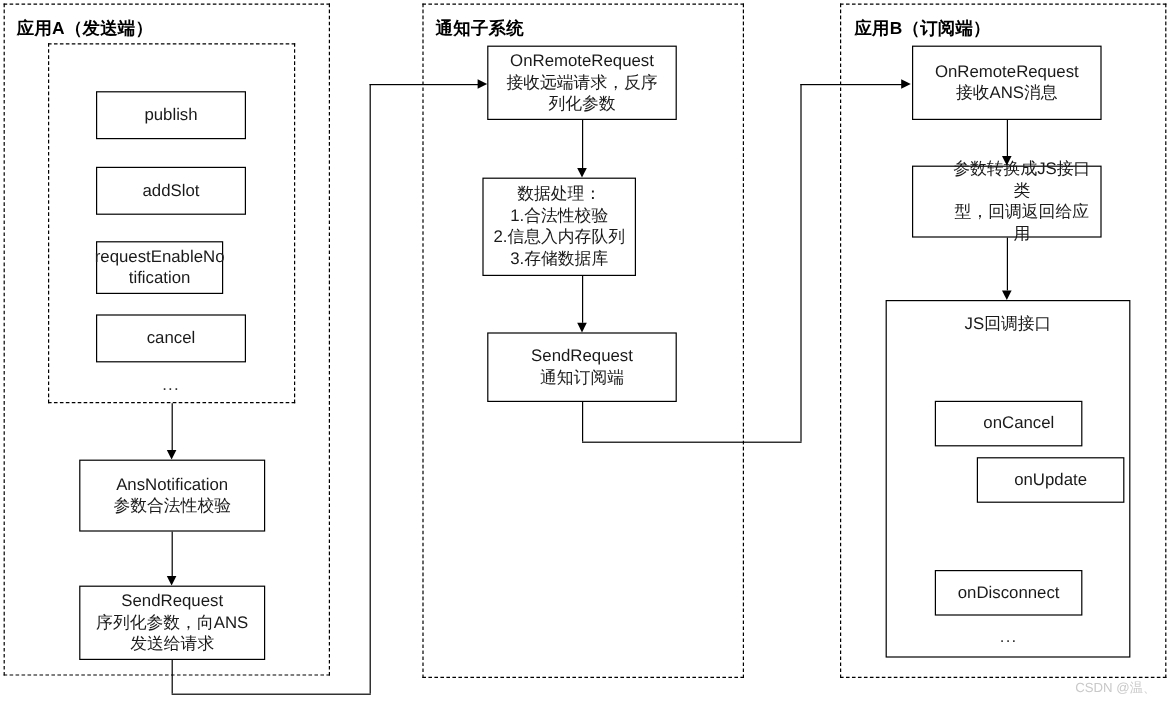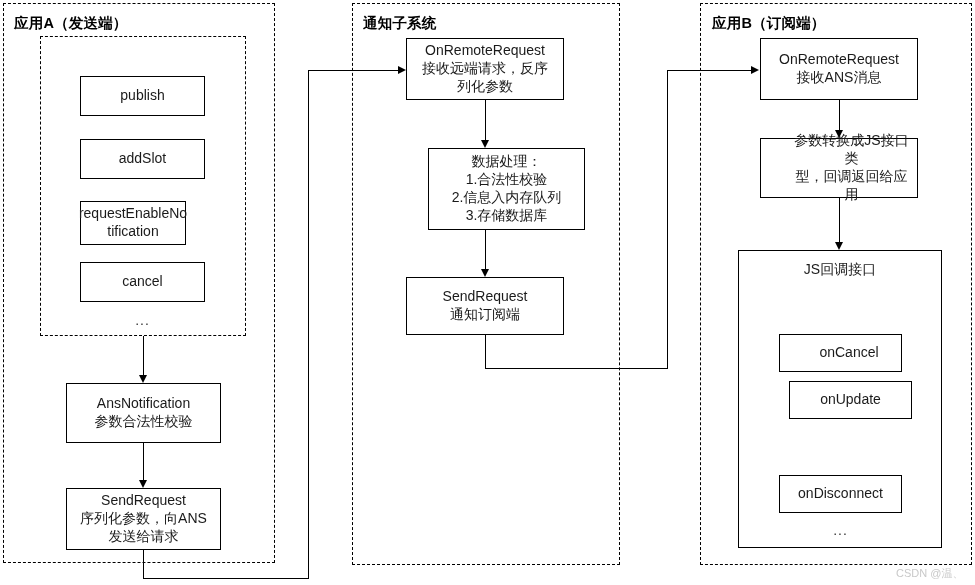--- a/index.html
+++ b/index.html
@@ -128,21 +128,21 @@
   <div class="edge-h" style="left:308px;top:70px;width:93px;"></div>
   <div class="arrow-right" style="left:398px;top:65.5px;"></div>
 
   <div class="abs panel" style="left:352px;top:3px;width:268px;height:562px;"></div>
   <div class="panel-title" style="left:363px;top:14px;">通知子系统</div>
 
   <div class="abs node" style="left:406px;top:38px;width:158px;height:62px;">OnRemoteRequest
 接收远端请求，反序
 列化参数</div>
 
-  <div class="abs node" style="left:428px;top:148px;width:157px;height:82px;">数据处理：
+  <div class="abs node" style="left:402px;top:148px;width:128px;height:82px;">数据处理：
 1.合法性校验
 2.信息入内存队列
 3.存储数据库</div>
 
   <div class="abs node" style="left:406px;top:277px;width:158px;height:58px;">SendRequest
 通知订阅端</div>
 
   <div class="edge-v" style="left:485px;top:100px;height:40px;"></div>
   <div class="arrow-down" style="left:480.5px;top:140px;"></div>
 
@@ -167,19 +167,19 @@
   <div class="edge-v" style="left:839px;top:100px;height:30px;"></div>
   <div class="arrow-down" style="left:834.5px;top:130px;"></div>
 
   <div class="edge-v" style="left:839px;top:198px;height:44px;"></div>
   <div class="arrow-down" style="left:834.5px;top:242px;"></div>
 
   <div class="abs group-solid" style="left:738px;top:250px;width:204px;height:298px;"></div>
   <div class="group-title" style="left:738px;top:261px;width:204px;">JS回调接口</div>
 
   <div class="abs node" style="left:779px;top:334px;width:123px;height:38px;padding-left:20px;">onCancel</div>
-  <div class="abs node" style="left:789px;top:381px;width:123px;height:38px;">onUpdate</div>
+  <div class="abs node" style="left:814px;top:381px;width:123px;height:38px;">onUpdate</div>
   <div class="abs node" style="left:779px;top:475px;width:123px;height:38px;">onDisconnect</div>
   <div class="ellipsis" style="left:779px;top:522px;width:123px;">...</div>
 
   <div class="watermark" style="left:896px;top:566px;">CSDN @温、</div>
 
 </div>
 
 </body></html>

